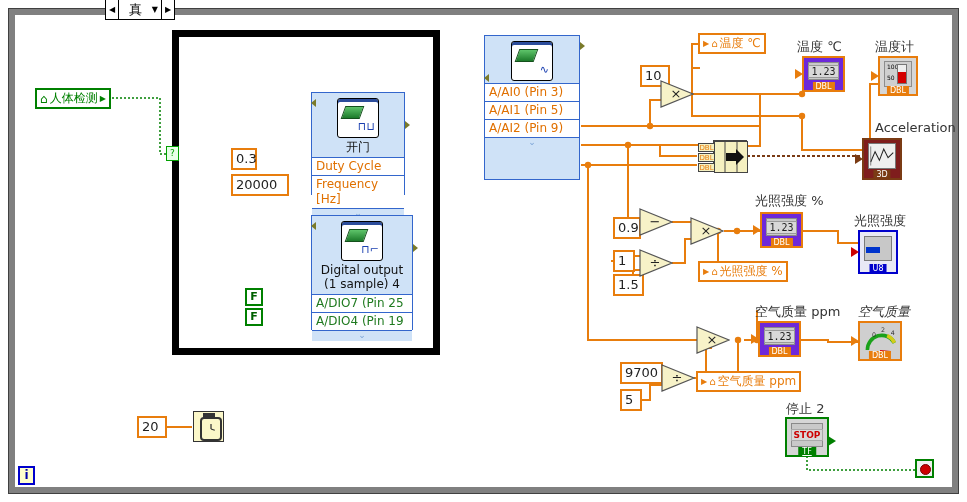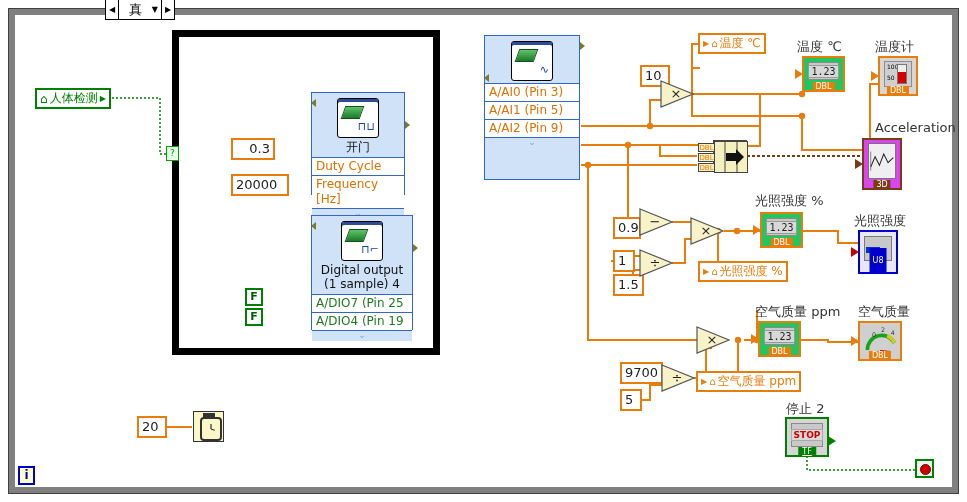--- a/index.html
+++ b/index.html
@@ -75,21 +75,21 @@
     font:12px "DejaVu Sans",sans-serif;color:#008000;white-space:nowrap;}
   .ctrlterm .tri{font-size:8px;color:#008000;}
 
   
   .op{position:absolute;width:34px;height:28px;}
   .op .edge{position:absolute;left:0;top:0;width:34px;height:28px;}
   .op .sym{position:absolute;left:8px;top:6px;width:16px;height:16px;
     font:13px "DejaVu Sans",sans-serif;color:#222;text-align:center;line-height:16px;}
 
   
-  .ind{position:absolute;border:2px solid #e87d0d;background:#22c55e;box-sizing:border-box;}
+  .ind{position:absolute;border:2px solid #e87d0d;background:#6d28d9;box-sizing:border-box;}
   .ind .scr{background:#c9c9c9;border:1px solid #8a8a8a;box-sizing:border-box;
     margin:4px;height:18px;display:flex;align-items:center;justify-content:center;}
   .ind .scr span{font:10px "DejaVu Sans Mono","Liberation Mono",monospace;color:#222;
     background:#d8d8d8;border:1px solid #9a9a9a;padding:0 2px;}
   .ind .dtype{position:absolute;left:50%;transform:translateX(-50%);bottom:-2px;
     background:#e87d0d;color:#fff;font:8px "DejaVu Sans",sans-serif;padding:0 3px;line-height:10px;}
   .ind .arrow{position:absolute;left:-9px;top:50%;transform:translateY(-50%);
     width:0;height:0;border-top:5px solid transparent;border-bottom:5px solid transparent;
     border-left:8px solid #e87d0d;}
   .indlabel{position:absolute;font:13px "DejaVu Sans",sans-serif;color:#333;white-space:nowrap;}
@@ -102,29 +102,29 @@
     border:1px solid #777;}
   .thermo .merc{position:absolute;left:0;bottom:0;width:100%;height:62%;background:#d40000;}
   .thermo .sc{position:absolute;left:2px;font:6px "DejaVu Sans",sans-serif;color:#000;}
 
   .slide{position:absolute;border:2px solid #0000cc;background:#e8e8f5;box-sizing:border-box;
     width:40px;height:44px;}
   .slide .track{position:absolute;left:4px;top:4px;right:4px;bottom:11px;
     background:#c8c8c8;border:1px solid #7a7a7a;}
   .slide .fill{position:absolute;left:1px;top:45%;height:6px;width:55%;background:#0033cc;}
   .slide .dtype{position:absolute;left:50%;transform:translateX(-50%);bottom:-2px;
-    background:#0000cc;color:#fff;font:8px "DejaVu Sans",sans-serif;padding:8px 3px;line-height:10px;}
+    background:#0000cc;color:#fff;font:8px "DejaVu Sans",sans-serif;padding:0 3px;line-height:10px;}
   .slide .arrow{position:absolute;left:-9px;top:50%;transform:translateY(-50%);
     width:0;height:0;border-top:5px solid transparent;border-bottom:5px solid transparent;
     border-left:8px solid #cc0000;}
 
   .gauge{position:absolute;border:2px solid #e87d0d;background:#cfcfcf;box-sizing:border-box;
     width:44px;height:40px;}
-  .graph3d{position:absolute;border:2px solid #7a3b14;background:#d946ef;box-sizing:border-box;
-    width:40px;height:52px;}
+  .graph3d{position:absolute;border:2px solid #7a3b14;background:#7f1d1d;box-sizing:border-box;
+    width:40px;height:42px;}
   .graph3d .scr{position:absolute;left:4px;top:3px;right:4px;bottom:9px;background:#efefef;
     border:1px solid #777;}
   .graph3d .dtype{position:absolute;left:50%;transform:translateX(-50%);bottom:-2px;
     background:#7a3b14;color:#fff;font:8px "DejaVu Sans",sans-serif;padding:0 3px;line-height:10px;}
   .graph3d .arrow{position:absolute;left:-9px;top:50%;transform:translateY(-50%);
     width:0;height:0;border-top:5px solid transparent;border-bottom:5px solid transparent;
     border-left:8px solid #7a3b14;}
 
   .stopbtn{position:absolute;border:2px solid #008000;background:#d6d6d6;box-sizing:border-box;
     width:44px;height:40px;}
@@ -270,21 +270,21 @@
       <div class="glyph">
         <span class="chip"></span>
         <span class="wave">⊓⊔</span>
       </div>
     </div>
     <div class="title">开门</div>
     <div class="term">Duty Cycle</div>
     <div class="term">Frequency [Hz]</div>
     <div class="foot">⌄</div>
   </div>
-  <div class="konst" style="left:207px;top:138px;width:44px;text-align:right;">0.3</div>
+  <div class="konst" style="left:207px;top:148px;width:26px;text-align:right;">0.3</div>
   <div class="konst" style="left:207px;top:174px;width:58px;">20000</div>
 
   <div class="ionode" style="left:311px;top:215px;width:102px;height:115px;">
     <span class="pin pin-l" style="top:6px;"></span>
     <span class="pin pin-r" style="top:28px;"></span>
     <div class="head">
       <div class="glyph">
         <span class="chip"></span>
         <span class="wave">⊓⌐</span>
       </div>
@@ -434,21 +434,21 @@
     <span>空气质量 ppm</span>
   </div>
   <div class="indlabel" style="left:755px;top:303px;">空气质量 ppm</div>
   <div class="ind" style="left:758px;top:321px;width:43px;height:36px;">
     <span class="arrow"></span>
     <div class="scr">
       <span>1.23</span>
     </div>
     <div class="dtype">DBL</div>
   </div>
-  <div class="indlabel" style="left:858px;top:303px;">空气质量</div>
+  <div class="indlabel" style="left:858px;top:303px;font-style:italic;">空气质量</div>
   <div class="gauge" style="left:858px;top:321px;">
     <span class="arrow" style="position:absolute;left:-9px;top:50%;transform:translateY(-50%);width:0;height:0;border-top:5px solid transparent;border-bottom:5px solid transparent;border-left:8px solid #e87d0d;"></span>
     <svg width="100%" height="100%" viewBox="0 0 44 40">
       <rect x="0" y="0" width="44" height="40" fill="#cfcfcf"></rect>
       <path d="M8 30 A16 16 0 0 1 38 22" fill="none" stroke="#1aa11a" stroke-width="4"></path>
       <path d="M30 14 A16 16 0 0 1 38 22" fill="none" stroke="#d4cc18" stroke-width="4"></path>
       <line x1="22" y1="31" x2="34" y2="32" stroke="#d40000" stroke-width="2"></line>
       <text x="13" y="16" font-size="7" fill="#333" font-family="DejaVu Sans">0</text>
       <text x="23" y="10" font-size="7" fill="#333" font-family="DejaVu Sans">2</text>
       <text x="34" y="13" font-size="7" fill="#333" font-family="DejaVu Sans">4</text>

